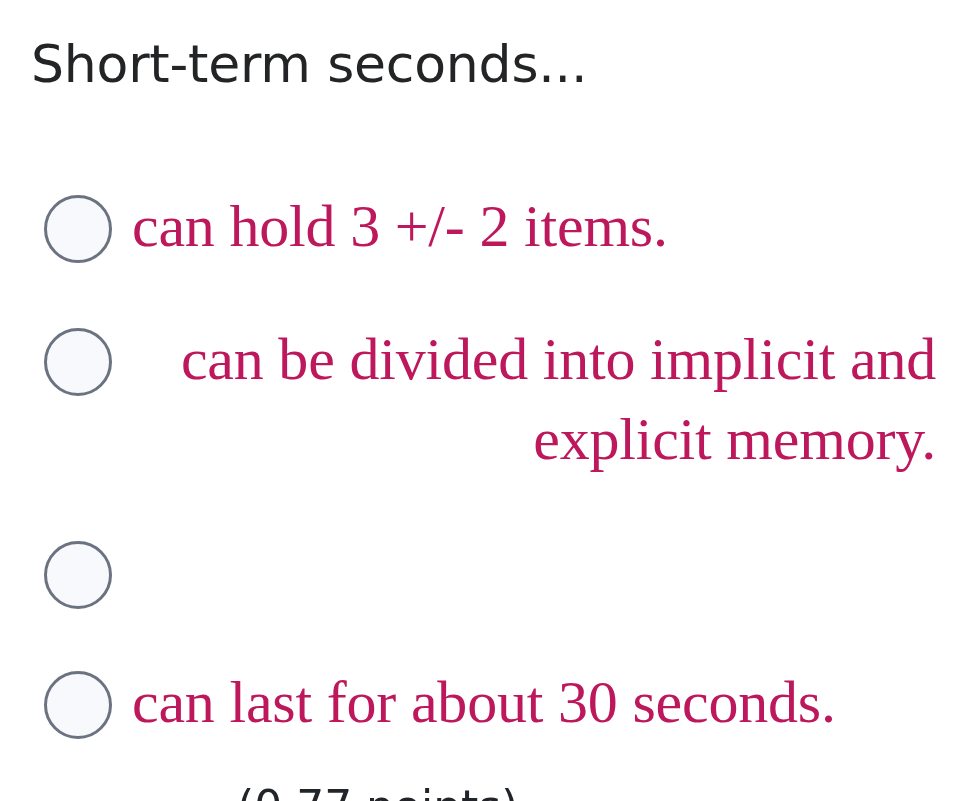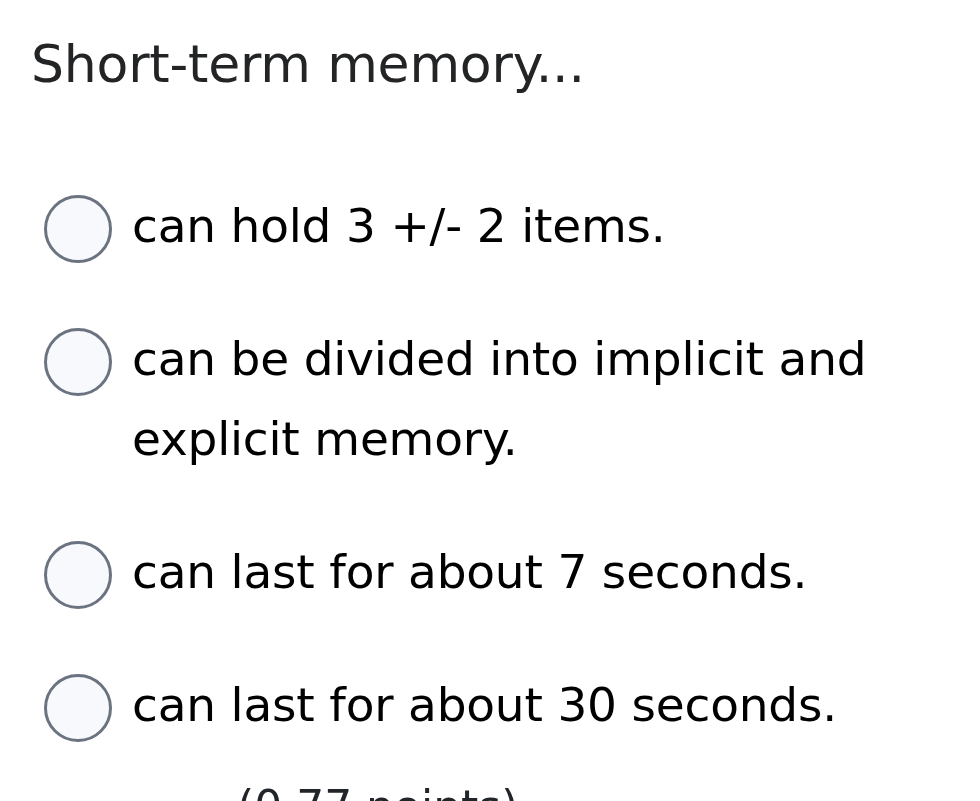--- a/index.html
+++ b/index.html
@@ -49,46 +49,48 @@
   .option-row {
     position: relative;
     display: flex;
     align-items: flex-start;
     padding: 0;
     margin: 0 0 53px 0;
     min-height: 68px;
   }
   .option-row.wrapped {
     margin-bottom: 53px;
+    text-align: right;
   }
 
   .radio-outer {
     flex: 0 0 auto;
     width: 62px;
     height: 62px;
     margin-left: 44px;
     margin-top: 9px;
     border: 3px solid #6b7280;
     border-radius: 50%;
     background: #f7f9fc;
     box-sizing: content-box;
     cursor: pointer;
   }
 
   .option-label {
     flex: 1 1 auto;
     margin-left: 20px;
     padding-right: 44px;
-    font-size: 47px;
+    font-size: 60px;
     line-height: 80px;
-    color: #000000;
+    color: #be185d;
     font-weight: 400;
     letter-spacing: -0.2px;
     cursor: pointer;
     max-width: 805px;
+    font-family: Liberation Serif, serif;
   }
 
   
   .footer-clip {
     position: absolute;
     left: 237px;
     top: 781px;
     width: 700px;
     height: 20px;
     overflow: hidden;
@@ -100,37 +102,36 @@
     color: #212529;
     white-space: nowrap;
     margin-top: 0;
   }
 </style>
 </head>
 <body>
 
 <div id="page">
 
-  <div class="question-stem">Short-term memory...</div>
+  <div class="question-stem">Short-term seconds...</div>
 
   <div class="options">
 
     <div class="option-row">
       <span class="radio-outer"></span>
       <span class="option-label">can hold 3 +/- 2 items.</span>
     </div>
 
     <div class="option-row wrapped">
       <span class="radio-outer"></span>
       <span class="option-label">can be divided into implicit and explicit memory.</span>
     </div>
 
     <div class="option-row">
       <span class="radio-outer"></span>
-      <span class="option-label">can last for about 7 seconds.</span>
     </div>
 
     <div class="option-row">
       <span class="radio-outer"></span>
       <span class="option-label">can last for about 30 seconds.</span>
     </div>
 
   </div>
 
   <div class="footer-clip">

